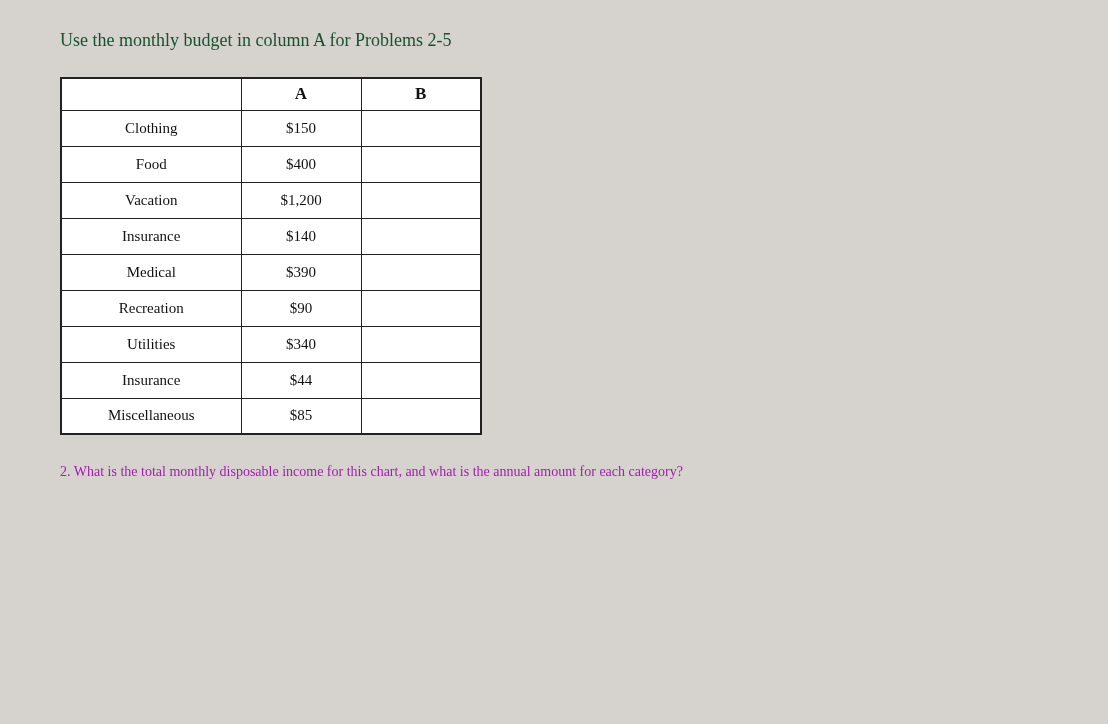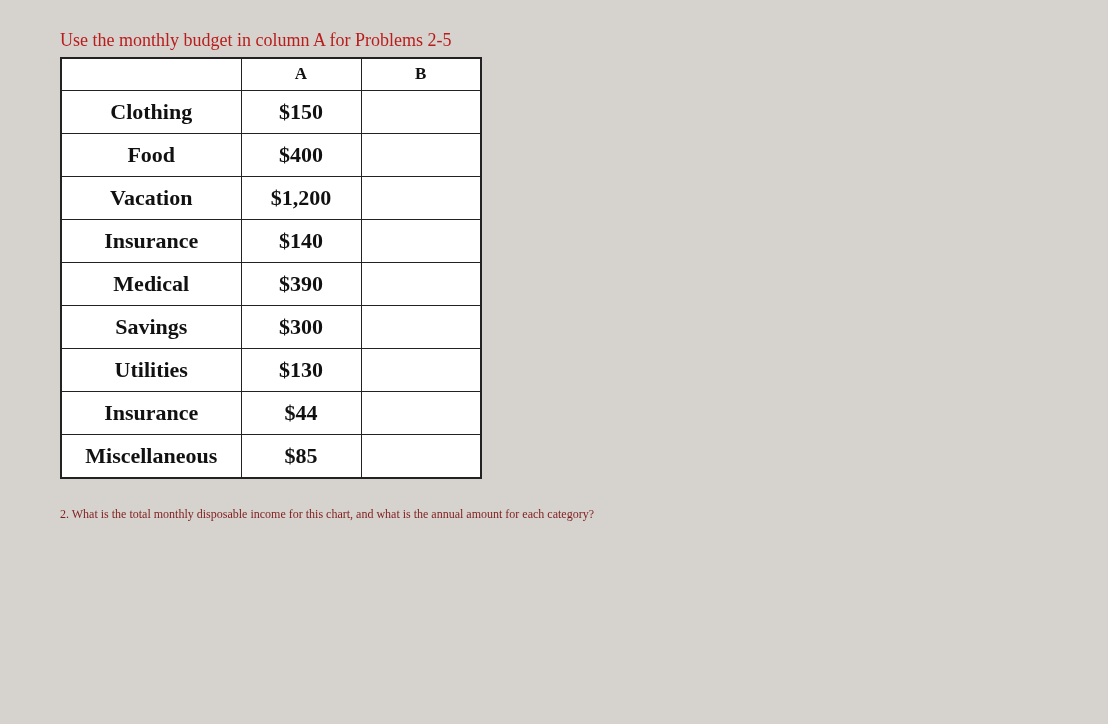--- a/index.html
+++ b/index.html
@@ -19,44 +19,43 @@
       padding: 30px 60px;
       overflow: hidden;
     }
 
     .page-content {
       width: 100%;
     }
 
     .instruction-text {
       font-size: 18px;
-      margin-bottom: 6px;
-      color: #b91c1c;
+      margin-bottom: 26px;
+      color: #14532d;
     }
 
     .table-wrapper {
       display: inline-block;
       margin-bottom: 22px;
     }
 
     table {
       border-collapse: collapse;
       background-color: #fff;
       border: 2px solid #222;
     }
 
     table td, table th {
       border: 1.5px solid #222;
       padding: 8px 18px;
       text-align: center;
-      font-size: 22px;
+      font-size: 15px;
       color: #111;
       min-width: 120px;
       height: 36px;
-      font-weight: bold;
     }
 
     table td:first-child {
       text-align: center;
       min-width: 180px;
     }
 
     table th {
       font-weight: bold;
       font-size: 17px;
@@ -68,22 +67,22 @@
     thead tr th:first-child {
       border: 1.5px solid #222;
       background: #fff;
     }
 
     .header-row th {
       text-align: center;
     }
 
     .question-text {
-      font-size: 12px;
-      color: #7f1d1d;
+      font-size: 14px;
+      color: #a21caf;
       line-height: 1.55;
       max-width: 820px;
     }
   </style>
 </head>
 <body>
 
 <div class="page-content">
 
   <div class="instruction-text">Use the monthly budget in column A for Problems 2-5</div>
@@ -117,27 +116,27 @@
             <td>Insurance</td>
             <td>$140</td>
             <td></td>
           </tr>
           <tr>
             <td>Medical</td>
             <td>$390</td>
             <td></td>
           </tr>
           <tr>
-            <td>Savings</td>
-            <td>$300</td>
+            <td>Recreation</td>
+            <td>$90</td>
             <td></td>
           </tr>
           <tr>
             <td>Utilities</td>
-            <td>$130</td>
+            <td>$340</td>
             <td></td>
           </tr>
           <tr>
             <td>Insurance</td>
             <td>$44</td>
             <td></td>
           </tr>
           <tr>
             <td>Miscellaneous</td>
             <td>$85</td>

